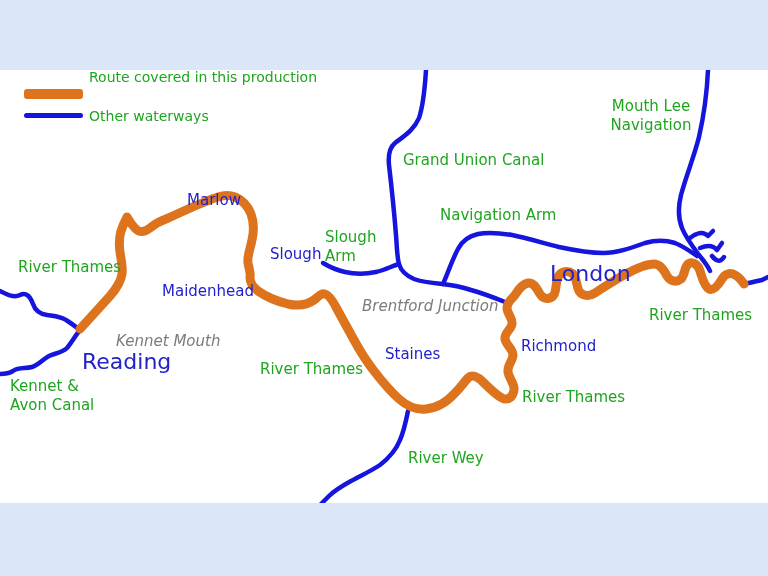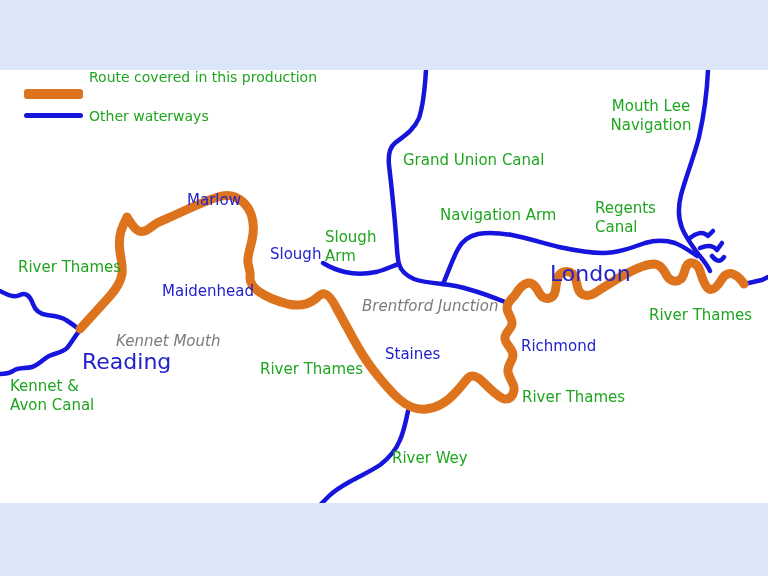--- a/index.html
+++ b/index.html
@@ -104,25 +104,24 @@
   <div>
     <div class="legend-swatch" id="legend-route-swatch"></div>
     <div class="lbl green legend-text" style="left:89px;top:68px;">Route covered in this production</div>
     <div class="legend-swatch" id="legend-other-swatch"></div>
     <div class="lbl green legend-text" style="left:89px;top:107px;">Other waterways</div>
   </div>
 
   <div class="lbl green" style="left:18px;top:258px;">River Thames</div>
   <div class="lbl green" style="left:10px;top:377px;"><span>Kennet &amp;</span><br><span>Avon Canal</span></div>
   <div class="lbl green" style="left:260px;top:360px;">River Thames</div>
-  <div class="lbl green" style="left:392px;top:449px;">River Wey</div>
+  <div class="lbl green" style="left:408px;top:449px;">River Wey</div>
   <div class="lbl green" style="left:403px;top:151px;">Grand Union Canal</div>
   <div class="lbl green" style="left:440px;top:206px;">Navigation Arm</div>
   <div class="lbl green" style="left:325px;top:228px;"><span>Slough</span><br><span>Arm</span></div>
-  <div class="lbl green" style="left:595px;top:199px;"><span>Regents</span><br><span>Canal</span></div>
   <div class="lbl green centered" style="left:605px;top:97px;width:92px;"><span>Mouth Lee</span><br><span>Navigation</span></div>
   <div class="lbl green" style="left:649px;top:306px;">River Thames</div>
   <div class="lbl green" style="left:522px;top:388px;">River Thames</div>
 
   <div class="lbl blue" style="left:155px;top:191px;margin-left:32px;">Marlow</div>
   <div class="lbl blue" style="left:162px;top:282px;">Maidenhead</div>
   <div class="lbl blue" style="left:270px;top:245px;">Slough</div>
   <div class="lbl blue big" style="left:82px;top:350px;">Reading</div>
   <div class="lbl blue" style="left:385px;top:345px;">Staines</div>
   <div class="lbl blue" style="left:521px;top:337px;">Richmond</div>

